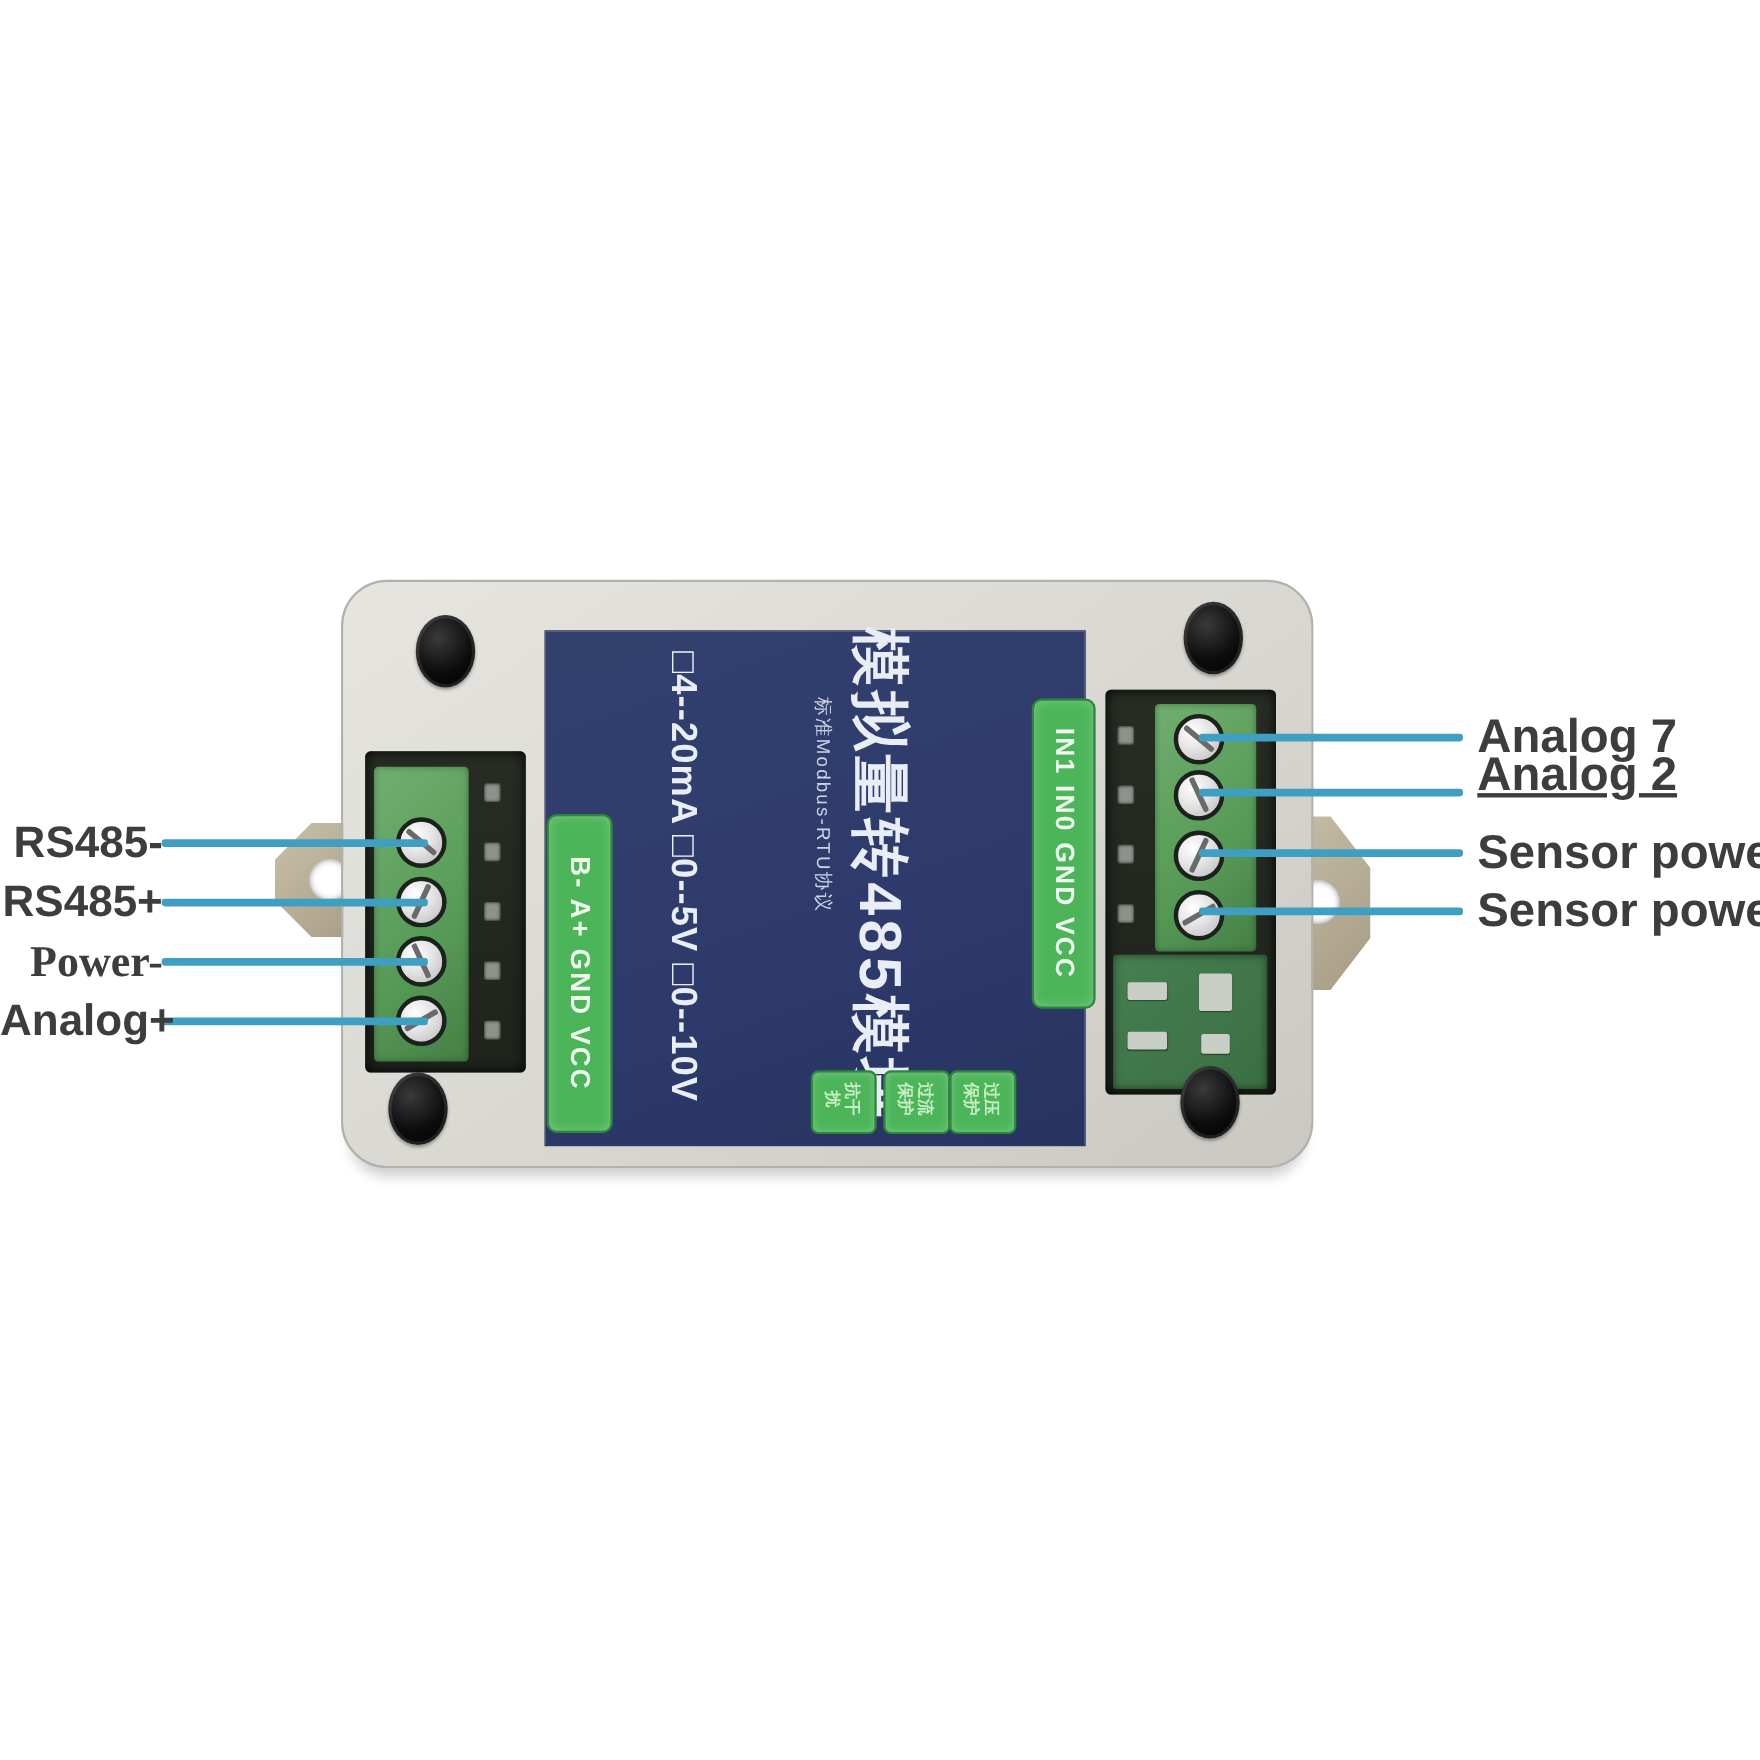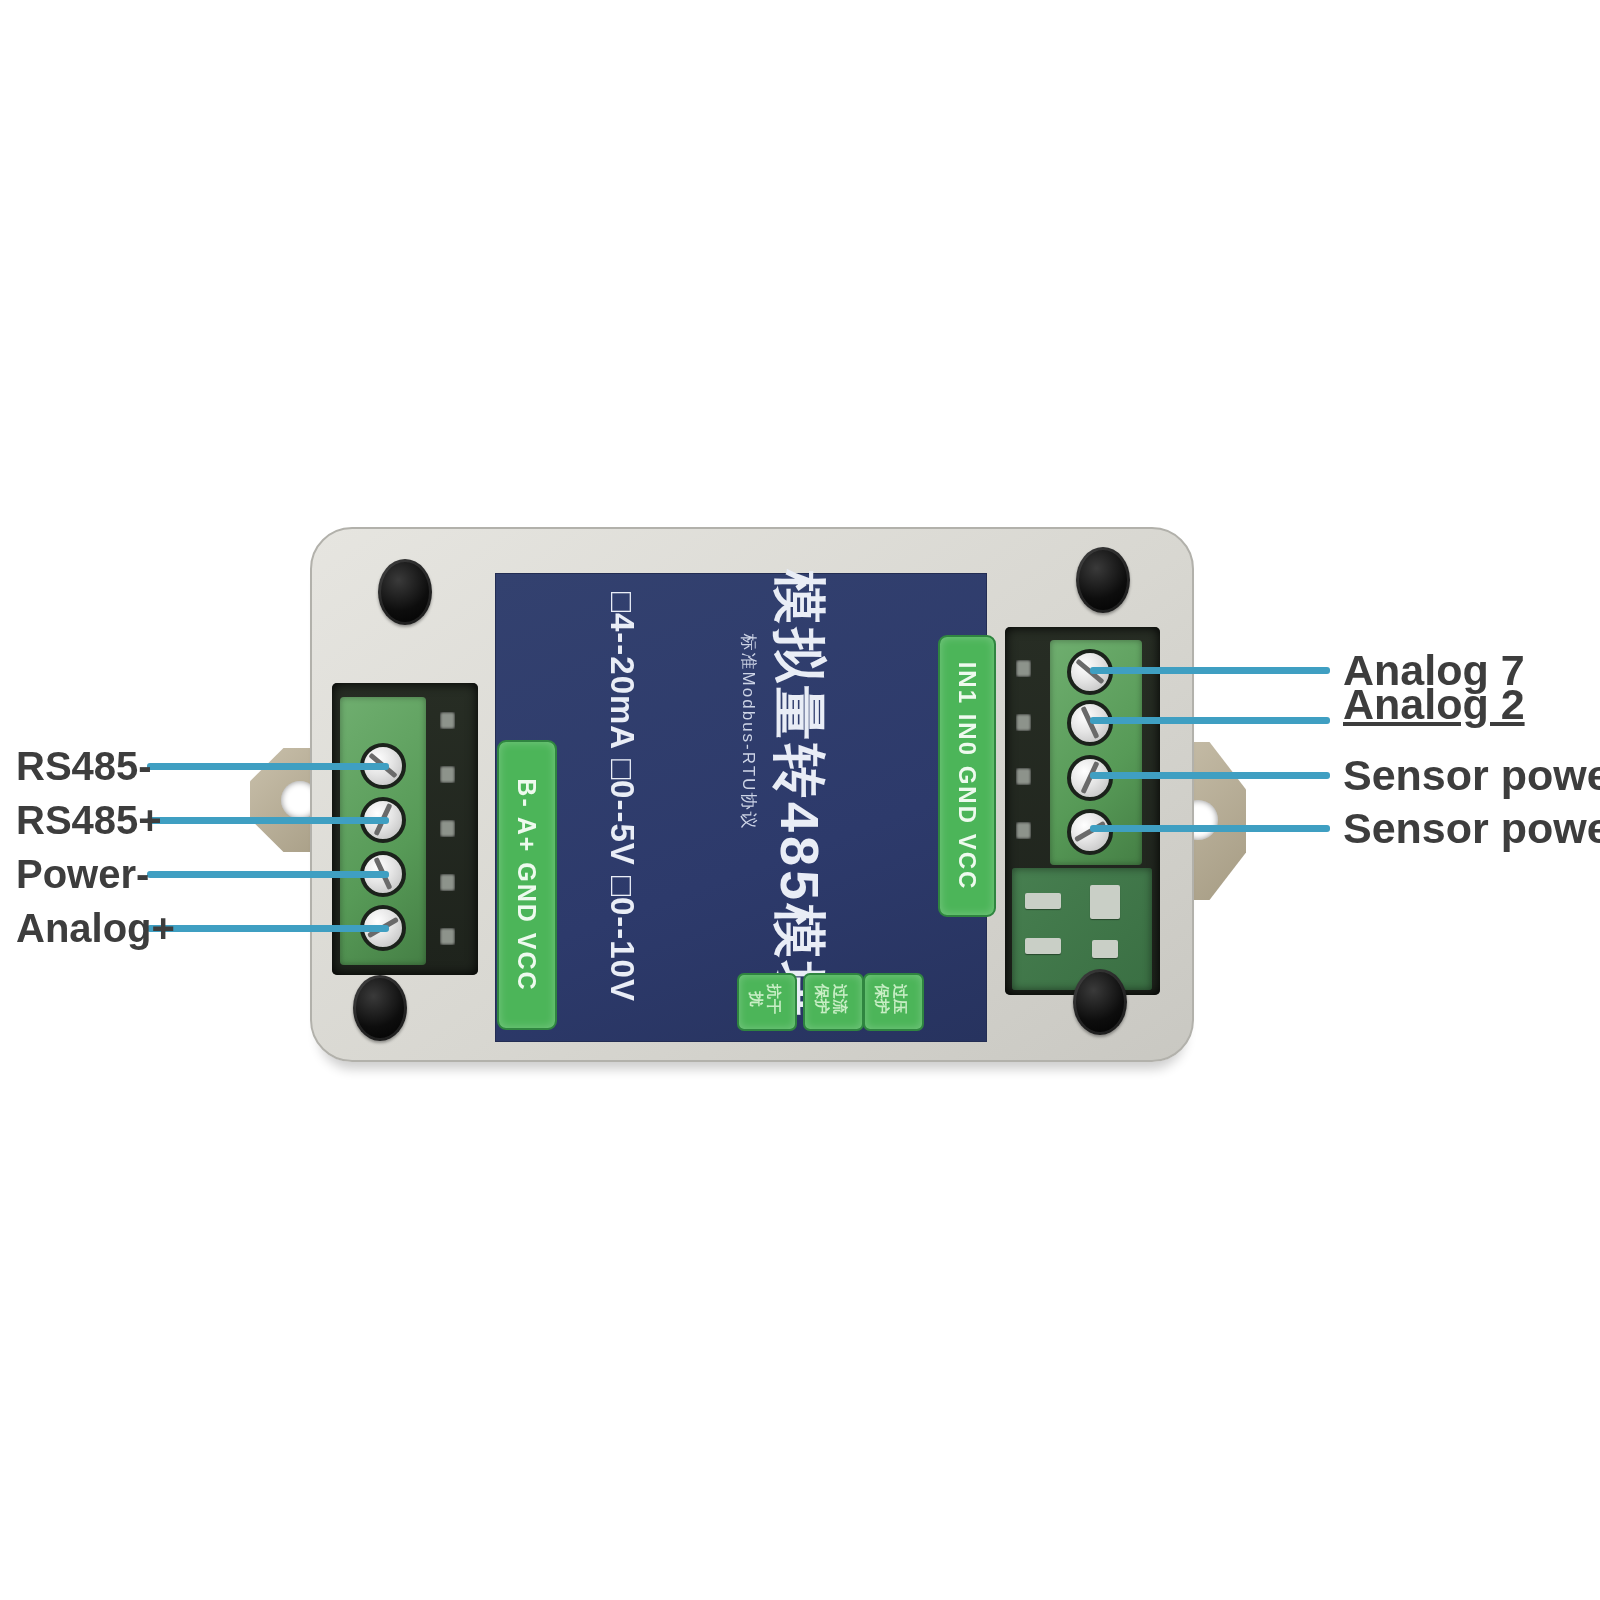--- a/index.html
+++ b/index.html
@@ -6,21 +6,21 @@
   body{
     width:1600px;height:1600px;position:relative;background:#ffffff;
     font-family:"Liberation Sans", sans-serif;overflow:hidden;
   }
 
   
   .callout-label{
     position:absolute;color:#3d3d3d;font-weight:bold;font-size:40px;
     line-height:48px;height:48px;white-space:nowrap;z-index:60;
   }
-  .callout-label.left{width:148px;left:16px;}
+  .callout-label.left{width:148px;text-align:right;left:0;}
   .callout-label.right{left:1343px;text-align:left;font-size:43px;}
   .callout-line{
     position:absolute;height:7px;background:#3f9fc2;z-index:55;border-radius:3px;
   }
 
   
   .case{
     position:absolute;left:310px;top:527px;width:880px;height:531px;
     background:linear-gradient(145deg,#e6e5e0 0%,#d8d7d1 55%,#c9c8c2 100%);
     border:2px solid #b2b1ab;border-radius:42px;z-index:10;
@@ -176,19 +176,19 @@
 <div class="callout-line" style="left:147px;top:871px;width:242px;"></div>
 <div class="callout-line" style="left:147px;top:925px;width:242px;"></div>
 
 <div class="callout-line" style="left:1090px;top:667px;width:240px;"></div>
 <div class="callout-line" style="left:1090px;top:717px;width:240px;"></div>
 <div class="callout-line" style="left:1090px;top:772px;width:240px;"></div>
 <div class="callout-line" style="left:1090px;top:825px;width:240px;"></div>
 
 <div class="callout-label left" style="top:742px;">RS485-</div>
 <div class="callout-label left" style="top:796px;">RS485+</div>
-<div class="callout-label left" style="top:850px;">Power-</div>
+<div class="callout-label left" style="top:850px;font-family:Liberation Serif, serif;">Power-</div>
 <div class="callout-label left" style="top:904px;">Analog+</div>
 
 <div class="callout-label right" style="top:646px;">Analog 7</div>
 <div class="callout-label right" style="top:680px;text-decoration:underline;">Analog 2</div>
 <div class="callout-label right" style="top:751px;">Sensor power+</div>
 <div class="callout-label right" style="top:804px;">Sensor power-</div>
 
 </body></html>

